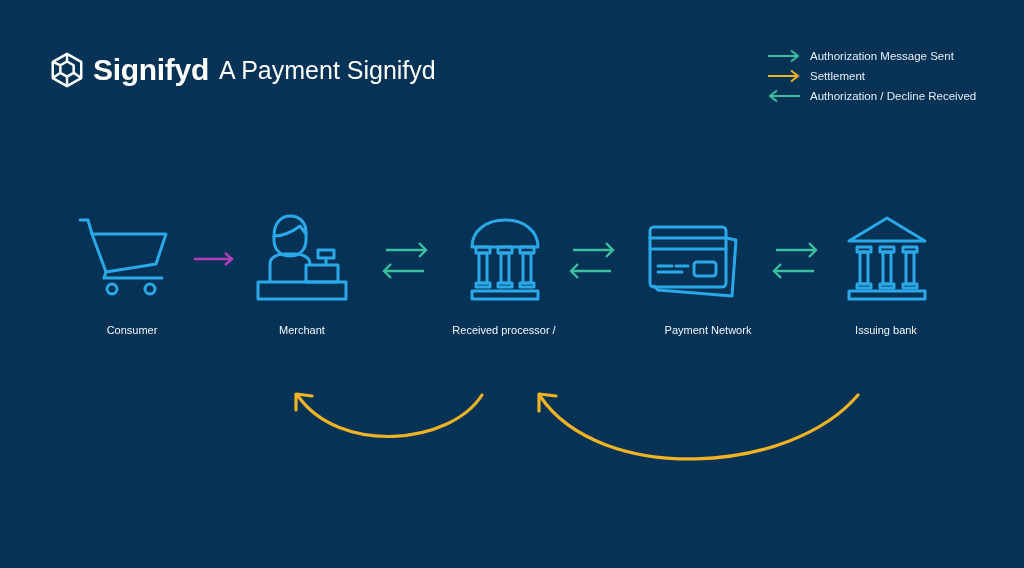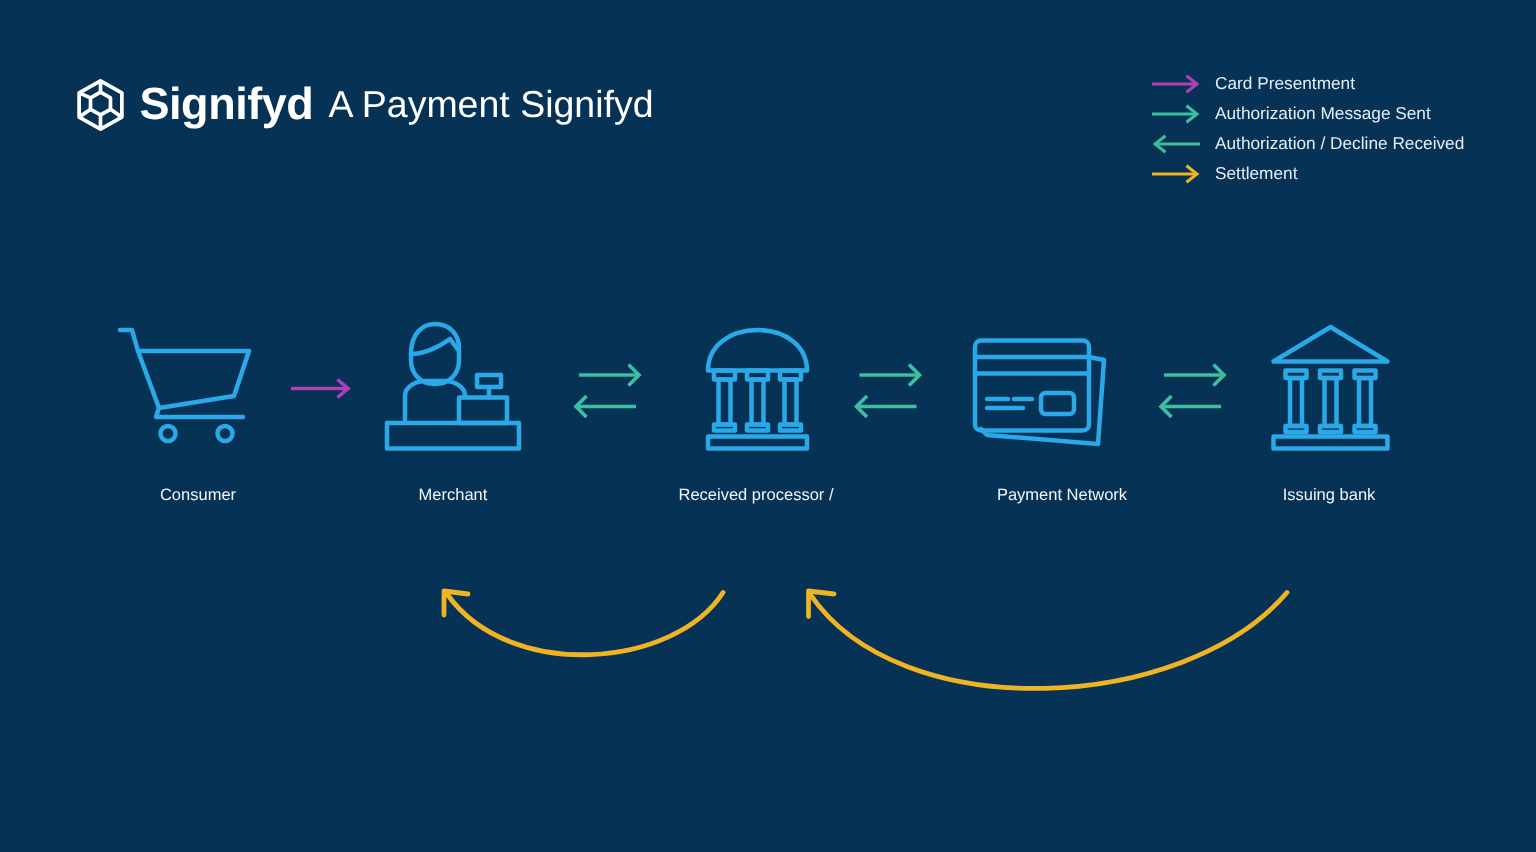--- a/index.html
+++ b/index.html
@@ -38,45 +38,38 @@
     <line x1="13" y1="15" x2="5" y2="11.5"></line>
     <line x1="20" y1="27" x2="20" y2="37"></line>
   </svg>
   <span class="brand">Signifyd</span>
   <span class="title">A Payment Signifyd</span>
 </div>
 
 <div class="abs legend">
   <div class="legend-item">
     <svg viewBox="0 0 36 14">
-      <line x1="2" y1="7" x2="32" y2="7" stroke="#b03fb8" stroke-width="2"></line>
-      <polyline points="25,1.5 32,7 25,12.5" fill="none" stroke="#b03fb8" stroke-width="2"></polyline>
-    </svg>
-    <span class="legend-label">Card Presentment</span>
-  </div>
-  <div class="legend-item">
-    <svg viewBox="0 0 36 14">
       <line x1="2" y1="7" x2="32" y2="7" stroke="#3bbf9f" stroke-width="2"></line>
       <polyline points="25,1.5 32,7 25,12.5" fill="none" stroke="#3bbf9f" stroke-width="2"></polyline>
     </svg>
     <span class="legend-label">Authorization Message Sent</span>
   </div>
   <div class="legend-item">
     <svg viewBox="0 0 36 14">
+      <line x1="2" y1="7" x2="32" y2="7" stroke="#f0b323" stroke-width="2"></line>
+      <polyline points="25,1.5 32,7 25,12.5" fill="none" stroke="#f0b323" stroke-width="2"></polyline>
+    </svg>
+    <span class="legend-label">Settlement</span>
+  </div>
+  <div class="legend-item">
+    <svg viewBox="0 0 36 14">
       <line x1="4" y1="7" x2="34" y2="7" stroke="#3bbf9f" stroke-width="2"></line>
       <polyline points="11,1.5 4,7 11,12.5" fill="none" stroke="#3bbf9f" stroke-width="2"></polyline>
     </svg>
     <span class="legend-label">Authorization / Decline Received</span>
-  </div>
-  <div class="legend-item">
-    <svg viewBox="0 0 36 14">
-      <line x1="2" y1="7" x2="32" y2="7" stroke="#f0b323" stroke-width="2"></line>
-      <polyline points="25,1.5 32,7 25,12.5" fill="none" stroke="#f0b323" stroke-width="2"></polyline>
-    </svg>
-    <span class="legend-label">Settlement</span>
   </div>
 </div>
 
 <svg class="icon" style="left:78px;top:216px;width:94px;height:82px;" viewBox="0 0 94 82" fill="none" stroke="#2aa8e8" stroke-width="3" stroke-linejoin="round" stroke-linecap="round">
   <polyline points="2,4 10,4 14,18 88,18 78,48 28,56 26,62 84,62"></polyline>
   <line x1="14" y1="18" x2="28" y2="56"></line>
   <circle cx="34" cy="73" r="5"></circle>
   <circle cx="72" cy="73" r="5"></circle>
 </svg>
 

